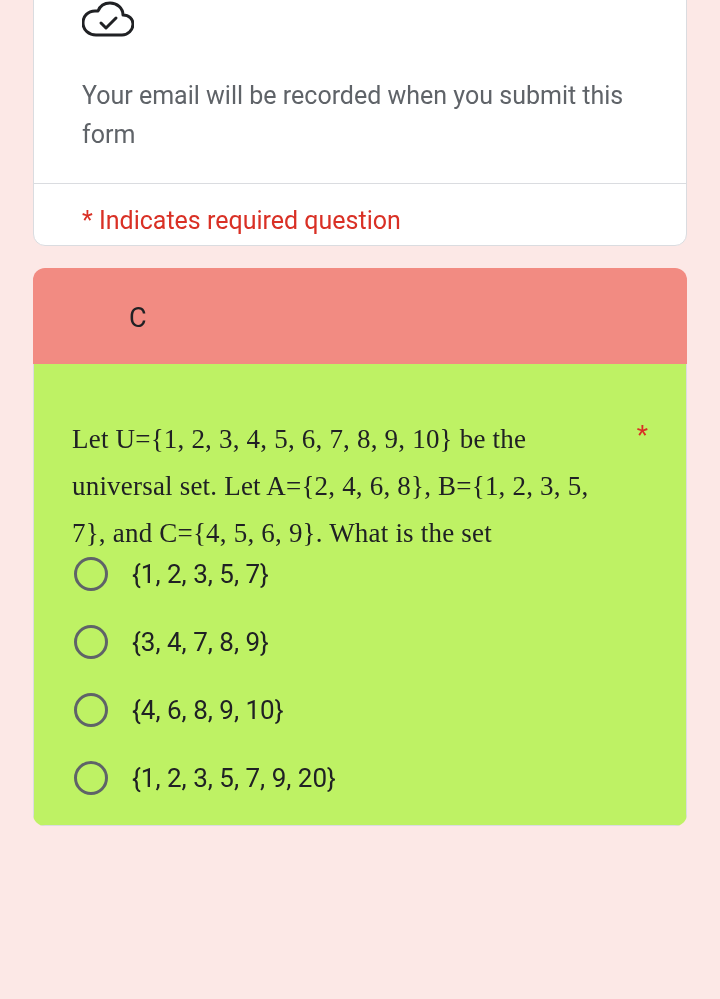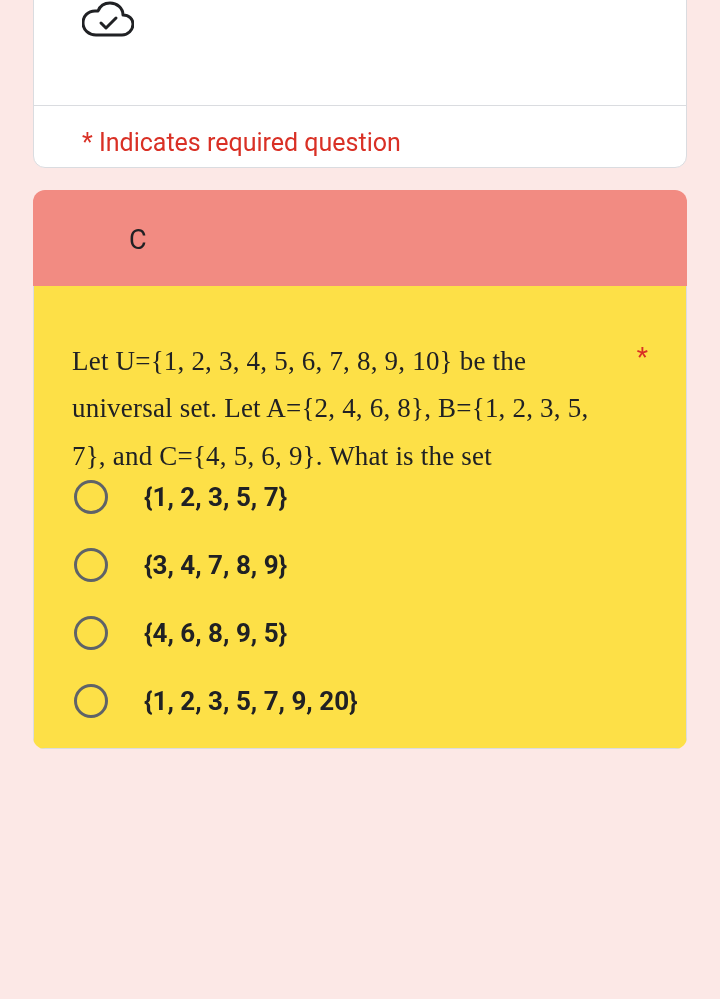--- a/index.html
+++ b/index.html
@@ -52,21 +52,21 @@
   .question-header {
     background: #f28b82;
     color: #202124;
     font-size: 27px;
     padding: 34px 48px 30px 48px;
   }
   .question-letter {
     margin-left: 48px;
   }
   .question-body {
-    background: #fde047;
+    background: #bef264;
     border: 1px solid #dadce0;
     border-top: none;
     padding: 52px 38px 30px 38px;
   }
   .question-text-row {
     display: flex;
     align-items: flex-start;
     justify-content: space-between;
     gap: 30px;
   }
@@ -98,23 +98,22 @@
   .formula-row .q { font-style: normal; }
   .options {
     display: flex;
     flex-direction: column;
     gap: 34px;
     padding-left: 2px;
   }
   .option {
     display: flex;
     align-items: center;
-    gap: 36px;
+    gap: 24px;
     cursor: pointer;
-    font-weight: bold;
   }
   .radio {
     width: 34px;
     height: 34px;
     border: 3px solid #5f6368;
     border-radius: 50%;
     flex-shrink: 0;
   }
   .option-label {
     font-size: 26px;
@@ -125,20 +124,21 @@
 <body>
 
 <div class="card card-top">
   <div class="email-section">
     <span class="cloud-icon">
       <svg width="52" height="38" viewBox="0 0 52 38">
         <path d="M41 14c0-7-6-12-13-12-6 0-10 3-12 8-1 0-2 0-3 0C6 10 1 15 1 22c0 7 6 12 13 12h26c6 0 11-5 11-11 0-5-4-9-10-9z" fill="none" stroke="#202124" stroke-width="3" stroke-linejoin="round"></path>
         <path d="M19 22 l5 5 l10 -10" fill="none" stroke="#202124" stroke-width="3" stroke-linecap="round" stroke-linejoin="round"></path>
       </svg>
     </span>
+    <div class="email-text">Your email will be recorded when you submit this form</div>
   </div>
   <hr class="divider">
   <div class="required-section">
     <div class="required-text">* Indicates required question</div>
   </div>
 </div>
 
 <div class="question-card">
   <div class="question-header">
     <span class="question-letter">C</span>
@@ -154,21 +154,21 @@
       <div class="option">
         <div class="radio"></div>
         <div class="option-label">{1, 2, 3, 5, 7}</div>
       </div>
       <div class="option">
         <div class="radio"></div>
         <div class="option-label">{3, 4, 7, 8, 9}</div>
       </div>
       <div class="option">
         <div class="radio"></div>
-        <div class="option-label">{4, 6, 8, 9, 5}</div>
+        <div class="option-label">{4, 6, 8, 9, 10}</div>
       </div>
       <div class="option">
         <div class="radio"></div>
         <div class="option-label">{1, 2, 3, 5, 7, 9, 20}</div>
       </div>
     </div>
   </div>
 </div>
 
 </body></html>

